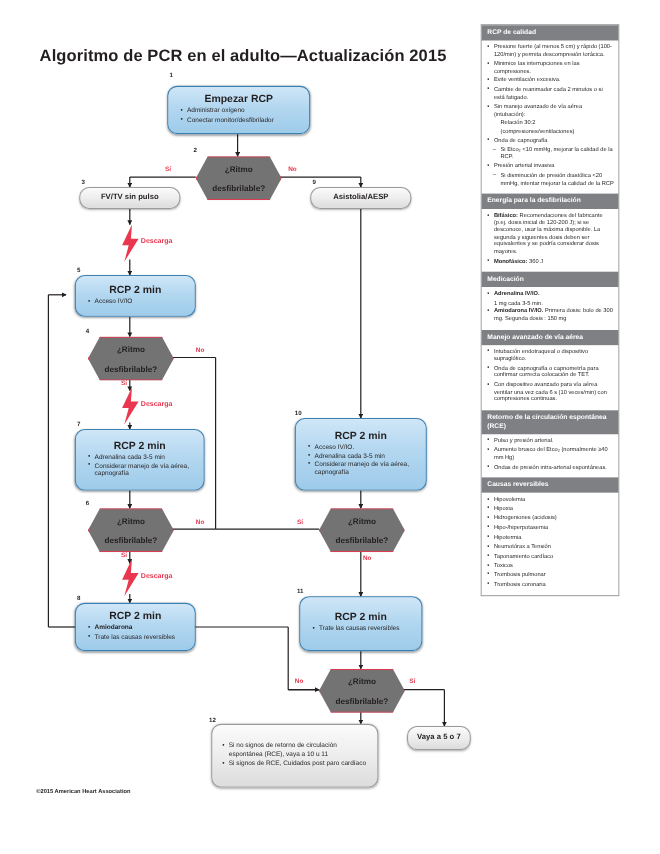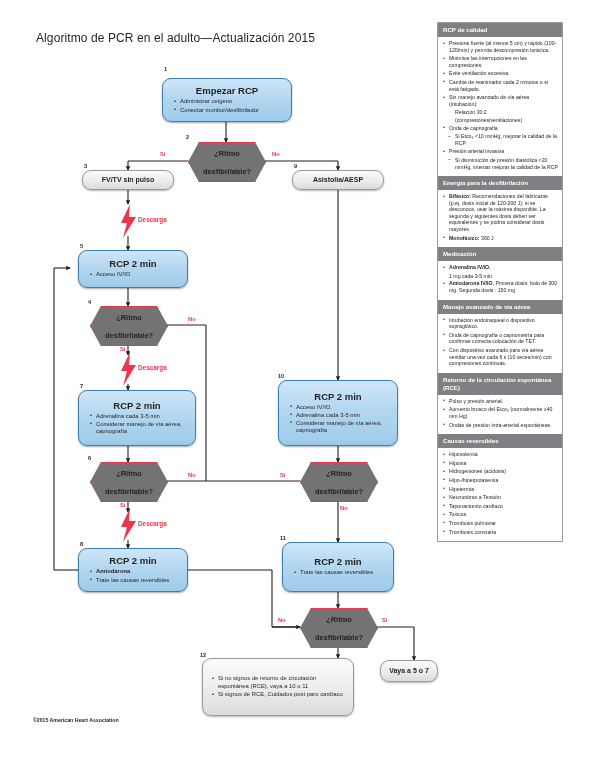--- a/index.html
+++ b/index.html
@@ -8,31 +8,31 @@
     background:#ffffff;
     font-family:"Liberation Sans","DejaVu Sans",sans-serif;
     color:#231f20;
     position:relative;
     overflow:hidden;
   }
   .page{position:absolute;inset:0;}
 
   
   .doc-title{
-    position:absolute;left:36px;top:31px;
-    font-size:12px;font-weight:normal;letter-spacing:.1px;
+    position:absolute;left:36px;top:42px;
+    font-size:15px;font-weight:bold;letter-spacing:.1px;
     color:#231f20;white-space:nowrap;
   }
   .footer{
     position:absolute;left:33px;top:717px;
     font-size:5.2px;font-weight:bold;color:#231f20;
   }
 
   
-  .flow{position:absolute;left:10px;top:0;width:436px;height:776px;padding-left:12px;}
+  .flow{position:absolute;left:0;top:0;width:436px;height:776px;padding-left:12px;}
   svg.lines{position:absolute;left:0;top:0;width:436px;height:776px;overflow:visible;}
 
   
   .node{
     position:absolute;box-sizing:border-box;
     border-radius:9px;
     text-align:center;
     display:flex;flex-direction:column;justify-content:center;
   }
   .node.blue{

